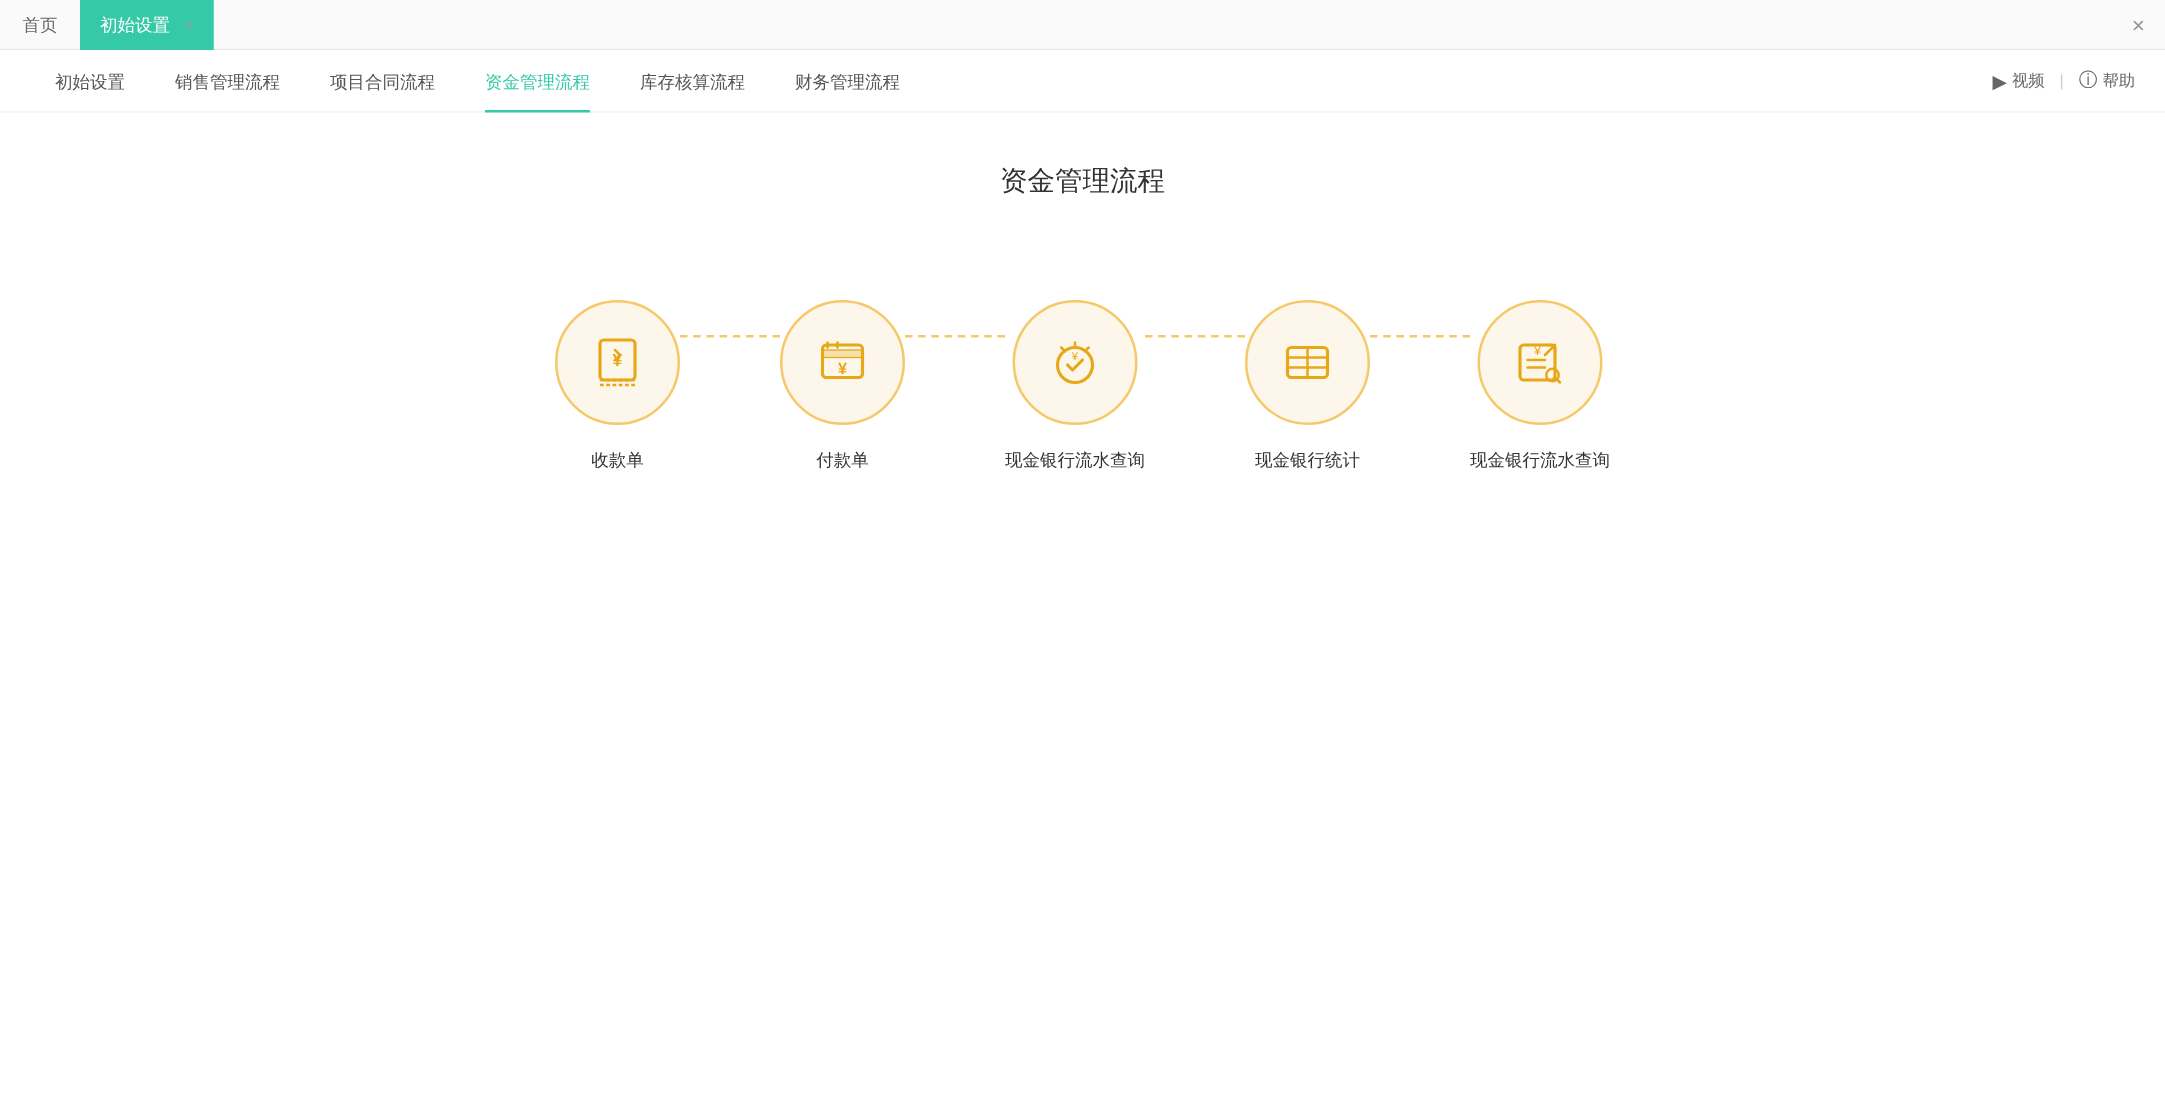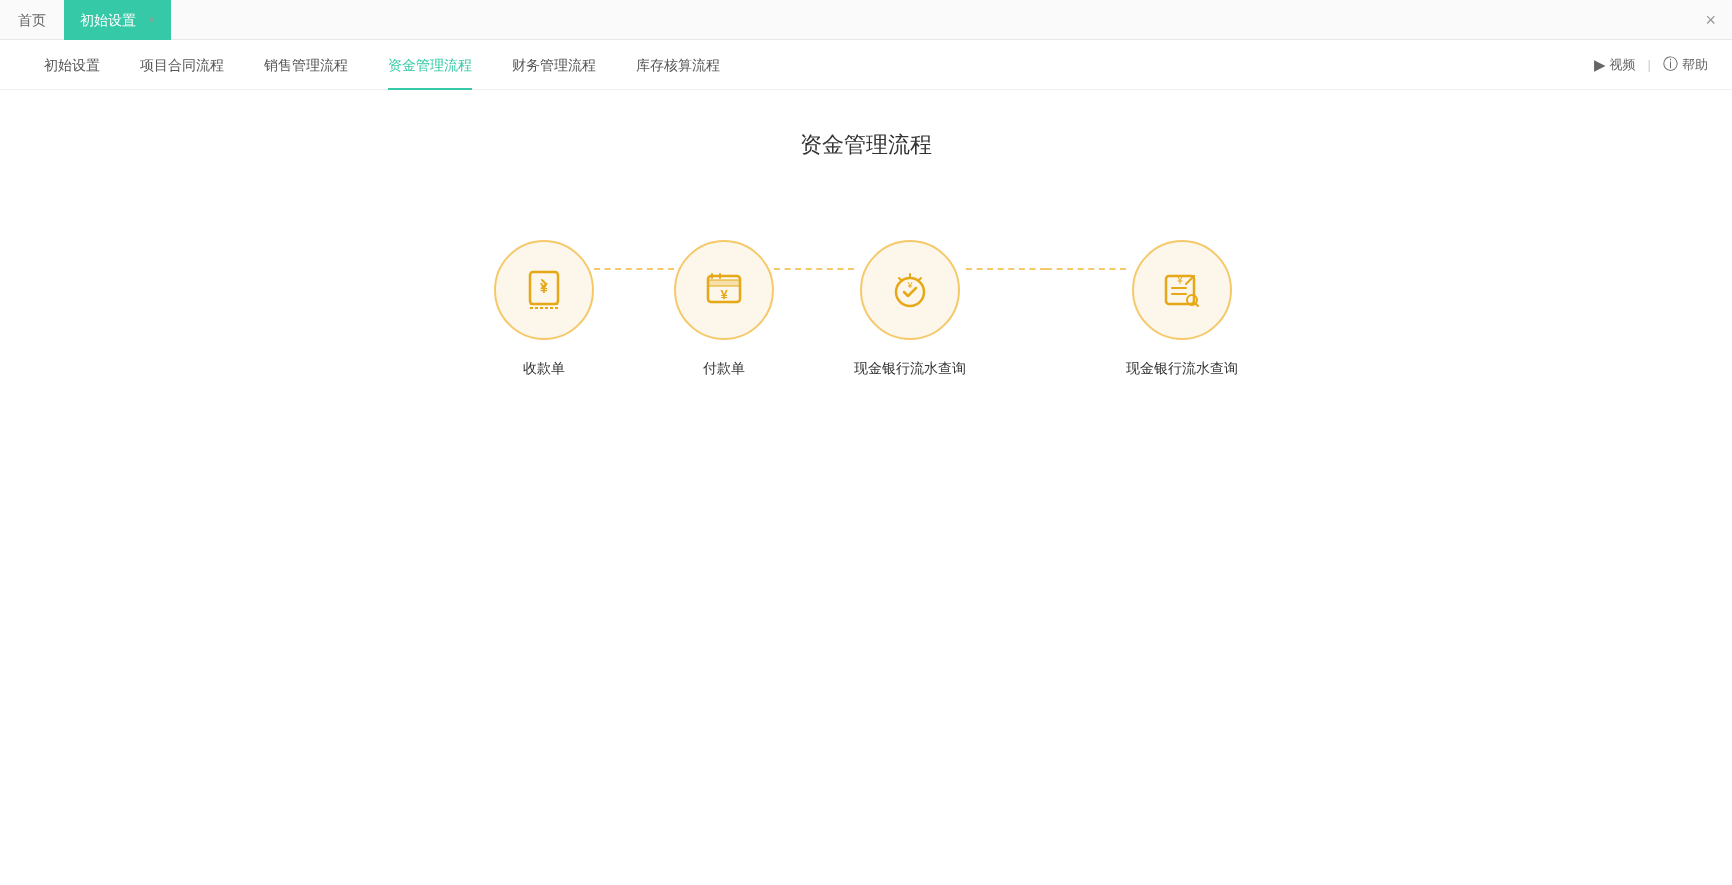--- a/index.html
+++ b/index.html
@@ -179,25 +179,25 @@
     <div class="top-tab-active tab-teal">
       <span>初始设置</span>
       <span class="top-tab-close">×</span>
     </div>
   </div>
   <div class="window-close">×</div>
 </div>
 
 <div class="nav-bar">
   <div class="nav-item">初始设置</div>
+  <div class="nav-item">销售管理流程</div>
   <div class="nav-item">项目合同流程</div>
-  <div class="nav-item">销售管理流程</div>
   <div class="nav-item active">资金管理流程</div>
+  <div class="nav-item">库存核算流程</div>
   <div class="nav-item">财务管理流程</div>
-  <div class="nav-item">库存核算流程</div>
   <div class="nav-right">
     <div class="nav-right-item">
       <span style="font-size:15px;">▶</span>
       <span>视频</span>
     </div>
     <span style="color:#ccc;">|</span>
     <div class="nav-right-item">
       <span style="font-size:15px;">ⓘ</span>
       <span>帮助</span>
     </div>
@@ -255,20 +255,31 @@
           <text x="24" y="22" text-anchor="middle" fill="#e6a817" font-size="9">¥</text>
         </svg>
       </div>
       <div class="flow-label">现金银行流水查询</div>
     </div>
 
     <div class="flow-connector">
       <div class="flow-dots"></div>
     </div>
 
+    <div class="flow-item">
+      <div class="flow-icon-circle">
+        <svg viewBox="0 0 48 48" fill="none" xmlns="http://www.w3.org/2000/svg">
+          <rect x="8" y="12" width="32" height="24" rx="3" stroke="#e6a817" stroke-width="2.5" fill="none"></rect>
+          <line x1="8" y1="20" x2="40" y2="20" stroke="#e6a817" stroke-width="2"></line>
+          <line x1="8" y1="28" x2="40" y2="28" stroke="#e6a817" stroke-width="2"></line>
+          <line x1="24" y1="12" x2="24" y2="36" stroke="#e6a817" stroke-width="2"></line>
+        </svg>
+      </div>
+      <div class="flow-label">现金银行统计</div>
+    </div>
 
     <div class="flow-connector">
       <div class="flow-dots"></div>
     </div>
 
     <div class="flow-item">
       <div class="flow-icon-circle">
         <svg viewBox="0 0 48 48" fill="none" xmlns="http://www.w3.org/2000/svg">
           <rect x="8" y="10" width="28" height="28" rx="3" stroke="#e6a817" stroke-width="2.5" fill="none"></rect>
           <path d="M28 18 L36 10" stroke="#e6a817" stroke-width="2" stroke-linecap="round"></path>

